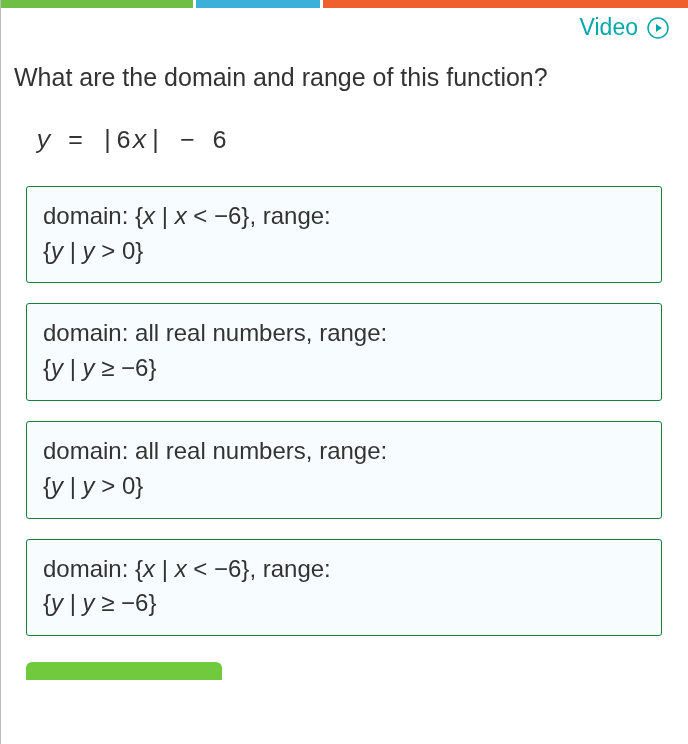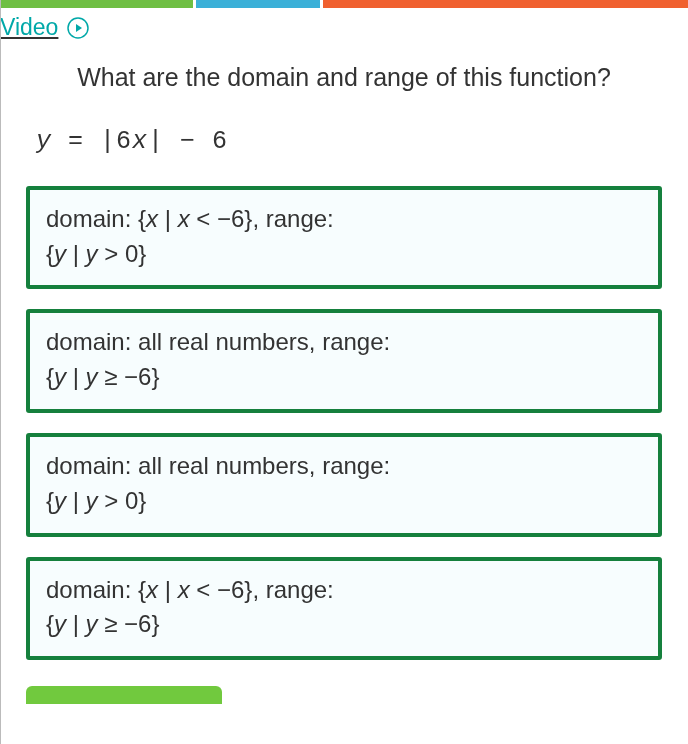--- a/index.html
+++ b/index.html
@@ -4,29 +4,29 @@
   <style>
     * { box-sizing: border-box; margin: 0; padding: 0; }
     body { font-family: Verdana, Geneva, sans-serif; width: 688px; height: 744px; background: #fff; color: #333; overflow: hidden; }
     .progress-bar { display: flex; height: 8px; width: 100%; }
     .bar-seg { height: 100%; }
     .seg-green { background: #6fbf44; width: 28%; }
     .seg-gap1 { background: #fff; width: 0.5%; }
     .seg-blue { background: #3bb0d8; width: 18%; }
     .seg-gap2 { background: #fff; width: 0.5%; }
     .seg-orange { background: #f0602f; width: 53%; }
-    .top-row { display: flex; justify-content: flex-start; align-items: center; padding: 6px 18px 6px 0; text-decoration: underline; }
+    .top-row { display: flex; justify-content: flex-end; align-items: center; padding: 6px 18px 6px 0; }
     .video-link { display: flex; align-items: center; gap: 8px; color: #00a8a8; font-size: 23px; cursor: pointer; }
     .video-play-icon { display: inline-flex; align-items: center; justify-content: center; }
-    .question { font-size: 25px; color: #333; padding: 14px 14px 0 14px; line-height: 1.35; text-align: center; }
+    .question { font-size: 25px; color: #333; padding: 14px 14px 0 14px; line-height: 1.35; }
     .equation { font-size: 25px; font-style: italic; padding: 32px 0 30px 36px; letter-spacing: 1px; font-family: Liberation Mono, monospace; }
     .equation .mi { font-style: italic; }
     .equation .mn { font-style: normal; }
     .options { padding: 0 26px; display: flex; flex-direction: column; gap: 20px; }
-    .option { border: 4px solid #15803d; background: #f7fdfe; border-radius: 3px; padding: 12px 16px 14px 16px; font-size: 24px; line-height: 1.45; cursor: pointer; color: #333; }
+    .option { border: 1px solid #15803d; background: #f7fdfe; border-radius: 3px; padding: 12px 16px 14px 16px; font-size: 24px; line-height: 1.45; cursor: pointer; color: #333; }
     .option .mi { font-style: italic; }
     .option .mn { font-style: normal; }
     .submit-wrap { padding: 26px 26px 0 26px; }
     .submit-btn { width: 196px; height: 18px; background: #71c93e; border-radius: 6px 6px 0 0; border: none; }
     .left-border { position: fixed; left: 0; top: 0; bottom: 0; width: 1px; background: #bbb; }
   </style>
 </head>
 <body>
 
 <div class="left-border"></div>

